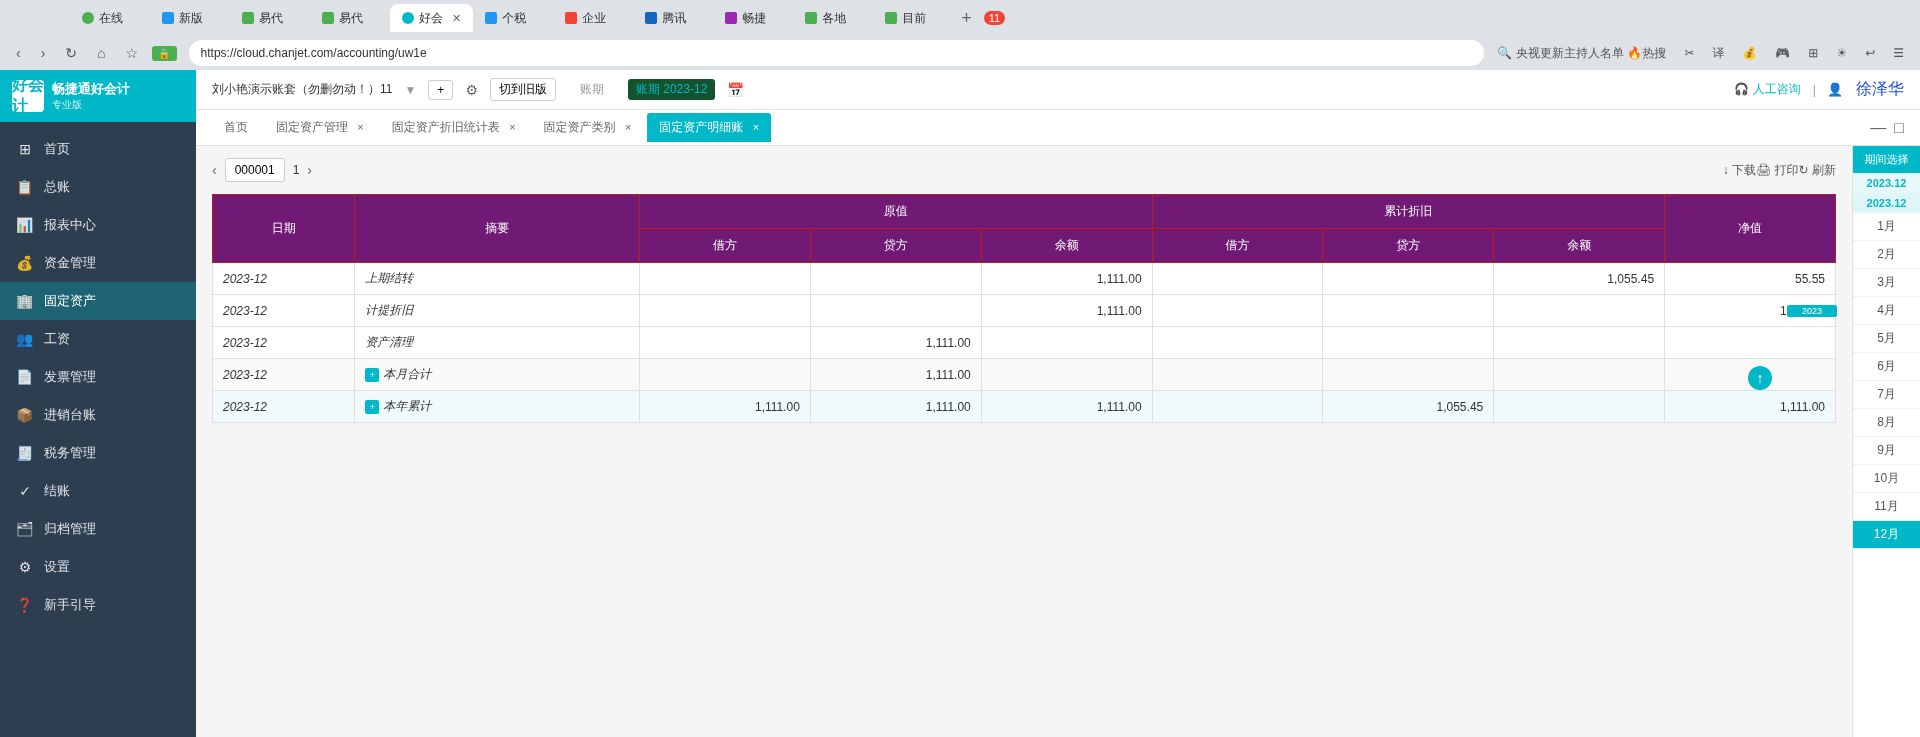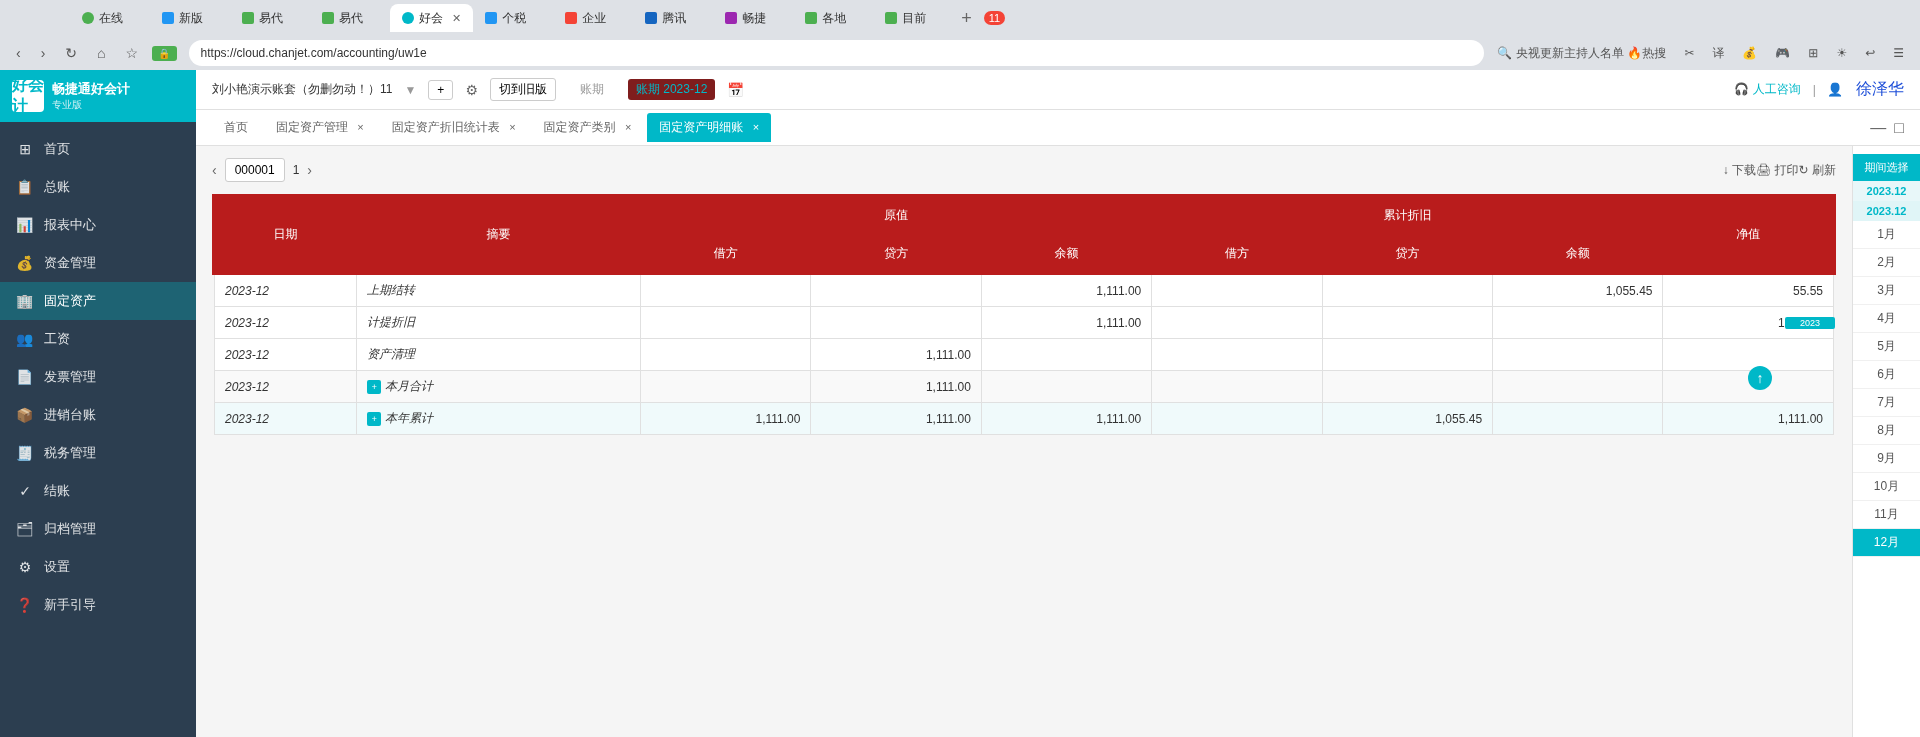--- a/index.html
+++ b/index.html
@@ -31,21 +31,21 @@
     .nav-item { display: flex; align-items: center; gap: 10px; padding: 10px 16px; color: rgba(255,255,255,0.85); cursor: pointer; font-size: 13px; }
     .nav-item.active { background: rgba(0,184,200,0.3); color: #fff; }
     .nav-icon { width: 18px; height: 18px; display: flex; align-items: center; justify-content: center; font-size: 14px; }
 
     
     .main-content { flex: 1; background: #f5f5f5; display: flex; flex-direction: column; overflow: hidden; }
 
     
     .app-header { background: #fff; border-bottom: 1px solid #e0e0e0; padding: 0 16px; display: flex; align-items: center; height: 40px; gap: 12px; }
     .company-name { font-size: 12px; color: #333; }
-    .period-badge { background: #7f1d1d; color: #00b8c8; padding: 2px 8px; border-radius: 3px; font-size: 12px; }
+    .period-badge { background: #14532d; color: #00b8c8; padding: 2px 8px; border-radius: 3px; font-size: 12px; }
     .switch-btn { border: 1px solid #ccc; background: #fff; padding: 2px 8px; border-radius: 3px; font-size: 12px; cursor: pointer; }
     .header-right { margin-left: auto; display: flex; align-items: center; gap: 12px; }
     .service-btn { color: #00b8c8; font-size: 12px; cursor: pointer; }
     .user-name { font-size: 16px; color: #1d4ed8; }
 
     
     .page-tabs { display: flex; align-items: center; background: #fff; border-bottom: 1px solid #e0e0e0; padding: 0 16px; height: 36px; gap: 4px; }
     .page-tab { padding: 6px 12px; font-size: 12px; color: #666; cursor: pointer; border-radius: 3px 3px 0 0; white-space: nowrap; }
     .page-tab.active { background: #00b8c8; color: #fff; border-radius: 3px 3px 0 0; }
     .page-tab .tab-close { margin-left: 6px; font-size: 11px; }
@@ -57,30 +57,30 @@
 
     
     .record-nav { display: flex; align-items: center; gap: 8px; margin-bottom: 12px; }
     .nav-arrow { background: none; border: none; font-size: 14px; color: #666; cursor: pointer; }
     .record-input { width: 60px; height: 24px; border: 1px solid #ccc; text-align: center; font-size: 12px; border-radius: 3px; }
     .record-actions { margin-left: auto; display: flex; align-items: center; }
     .action-btn { background: none; border: none; font-size: 12px; color: #555; cursor: pointer; display: flex; align-items: center; gap: 4px; }
 
     
     .data-table { width: 100%; border-collapse: collapse; }
-    .data-table th { background: #b91c1c; color: #fff; padding: 8px 10px; text-align: center; font-size: 12px; font-weight: normal; border: 5px solid #b91c1c; }
+    .data-table th { background: #701a75; color: #fff; padding: 8px 10px; text-align: center; font-size: 12px; font-weight: normal; border: 1px solid #b91c1c; }
     .data-table td { padding: 7px 10px; text-align: right; font-size: 12px; border: 1px solid #e0e0e0; background: #fff; color: #333; }
     .data-table td.text-left { text-align: left; font-style: italic; }
     .summary-row td { background: #f9f9f9; font-weight: 500; }
     .total-row td { background: #f0fafb; }
     .row-icon { display: inline-block; width: 14px; height: 14px; background: #00b8c8; color: #fff; font-size: 9px; text-align: center; line-height: 14px; border-radius: 2px; margin-right: 4px; }
 
     
     .period-panel { width: 68px; background: #fff; border-left: 1px solid #e0e0e0; display: flex; flex-direction: column; font-size: 12px; overflow: hidden; }
-    .period-header { background: #00b8c8; color: #fff; text-align: center; padding: 6px 4px; font-size: 11px; margin-top: 8px; }
+    .period-header { background: #00b8c8; color: #fff; text-align: center; padding: 6px 4px; font-size: 11px; }
     .period-year { background: #e8f7f9; color: #00b8c8; text-align: center; padding: 4px; font-size: 11px; font-weight: bold; cursor: pointer; }
     .period-month { text-align: center; padding: 5px 4px; color: #555; cursor: pointer; border-bottom: 1px solid #f0f0f0; }
     .period-month.active { background: #00b8c8; color: #fff; }
   </style>
 </head>
 <body>
 
 <div class="browser-chrome">
   <div class="tab-bar">
     <div class="tab">

